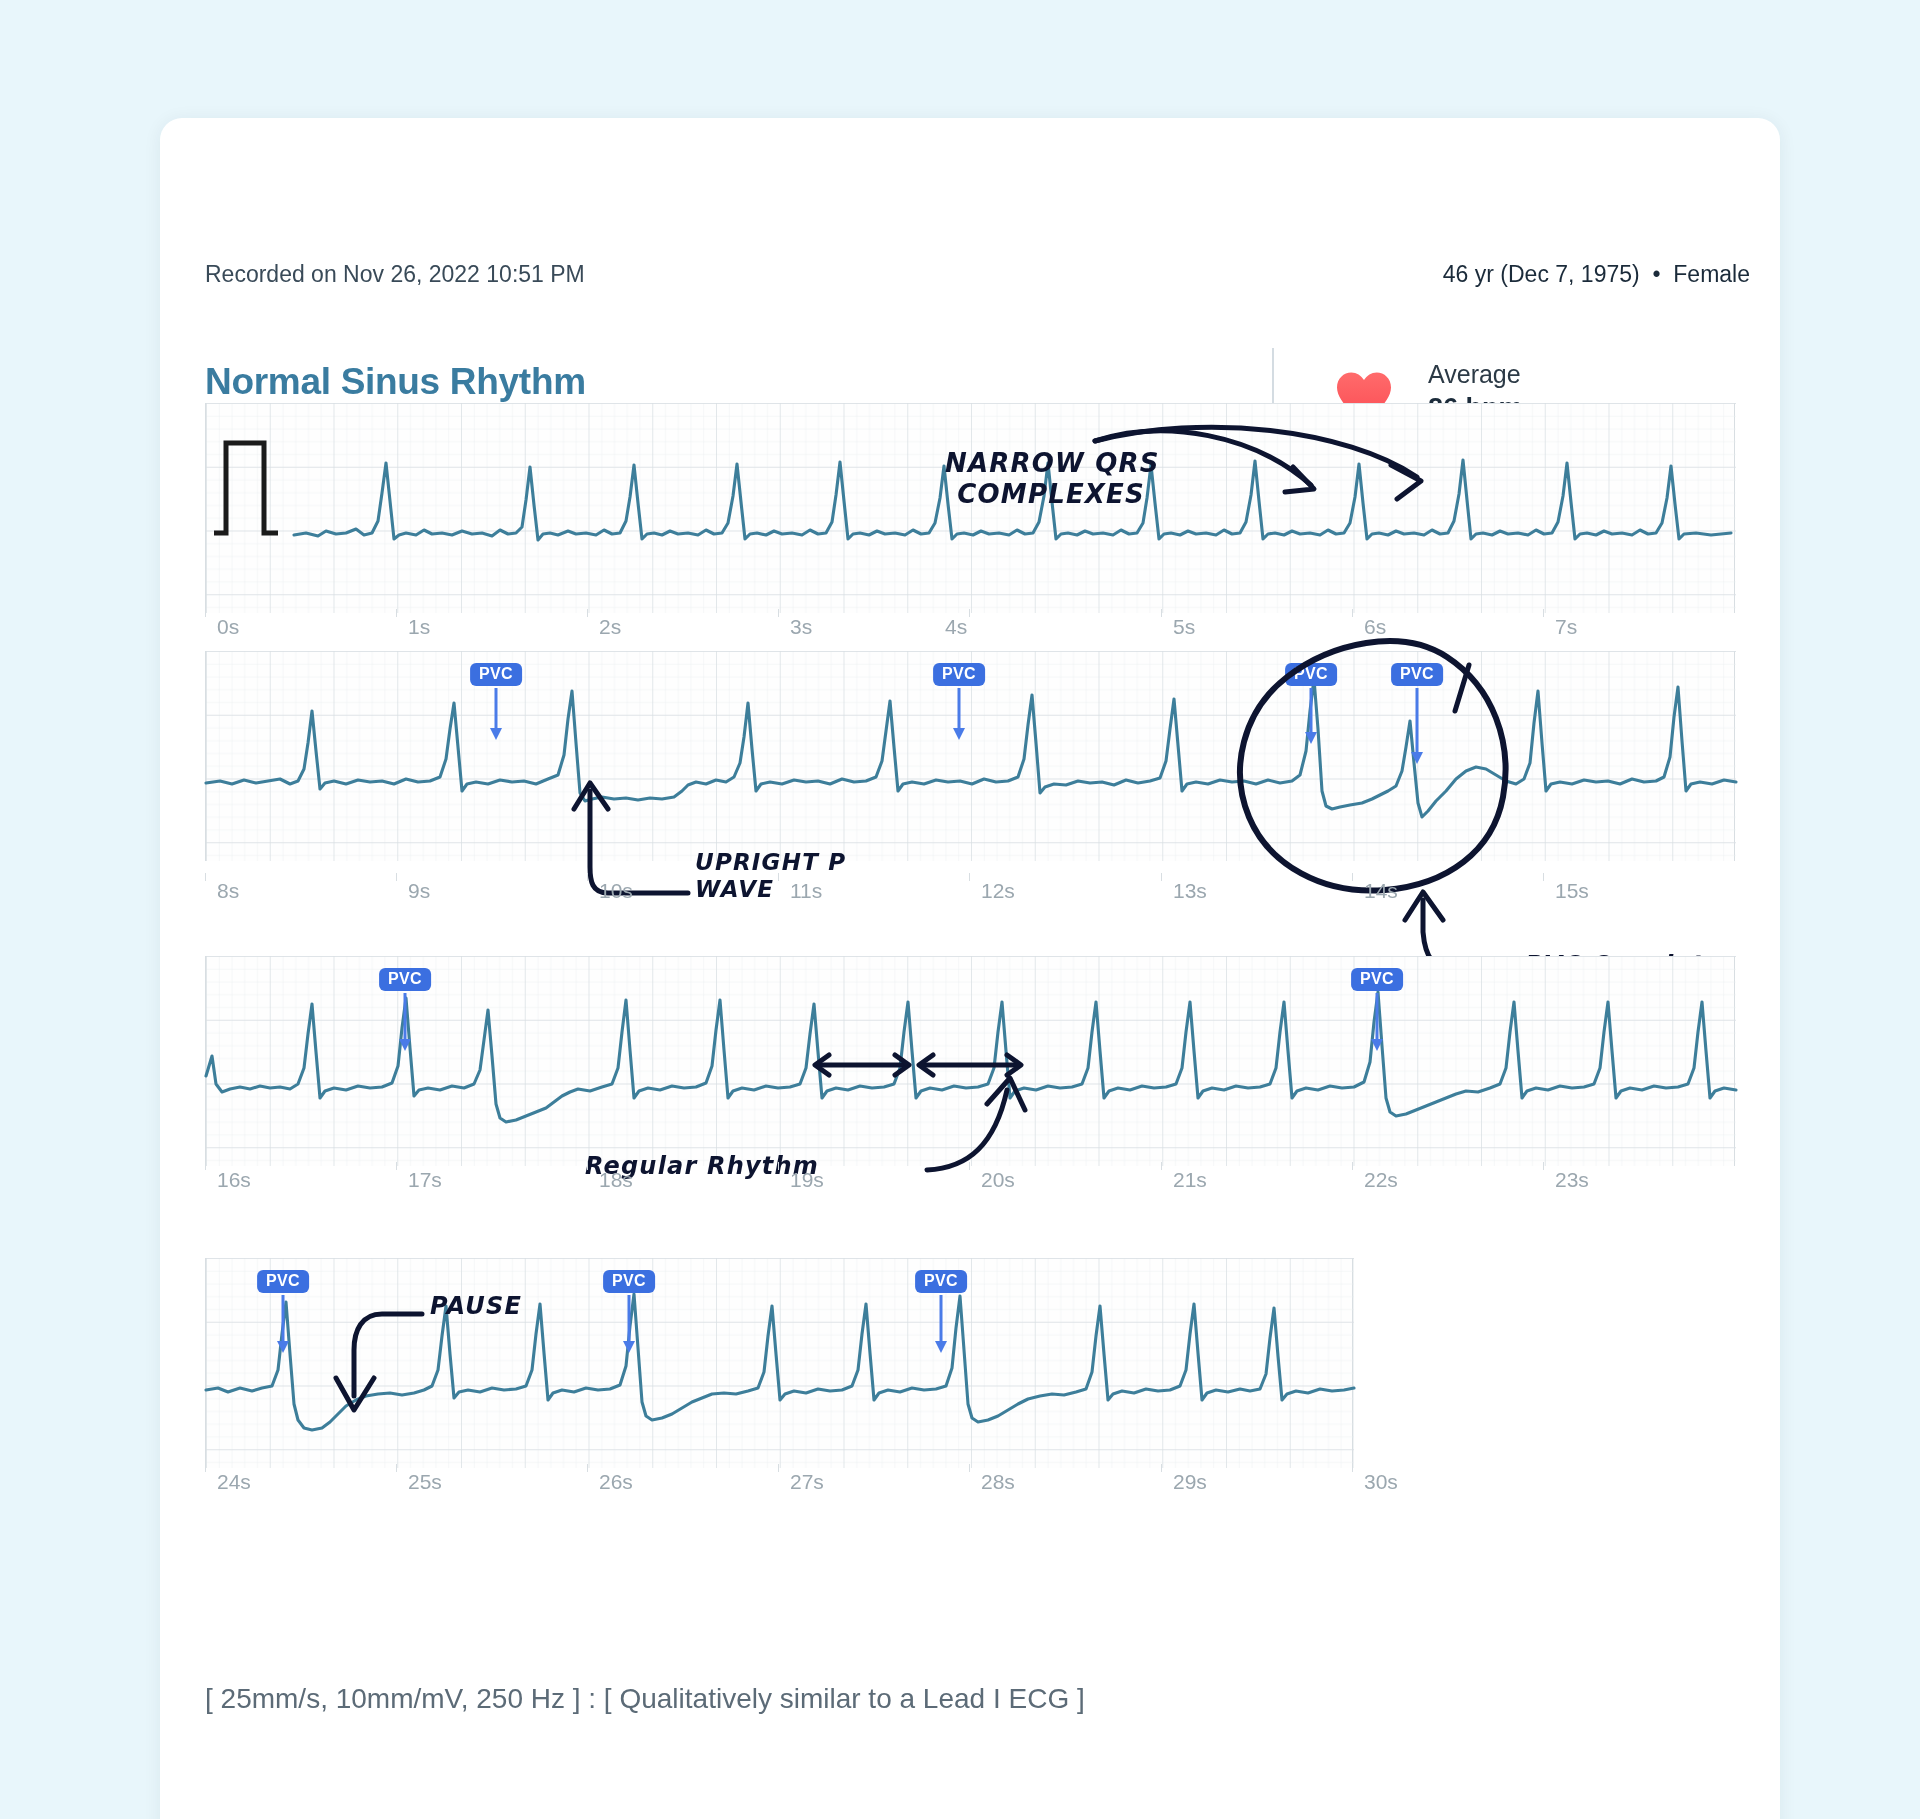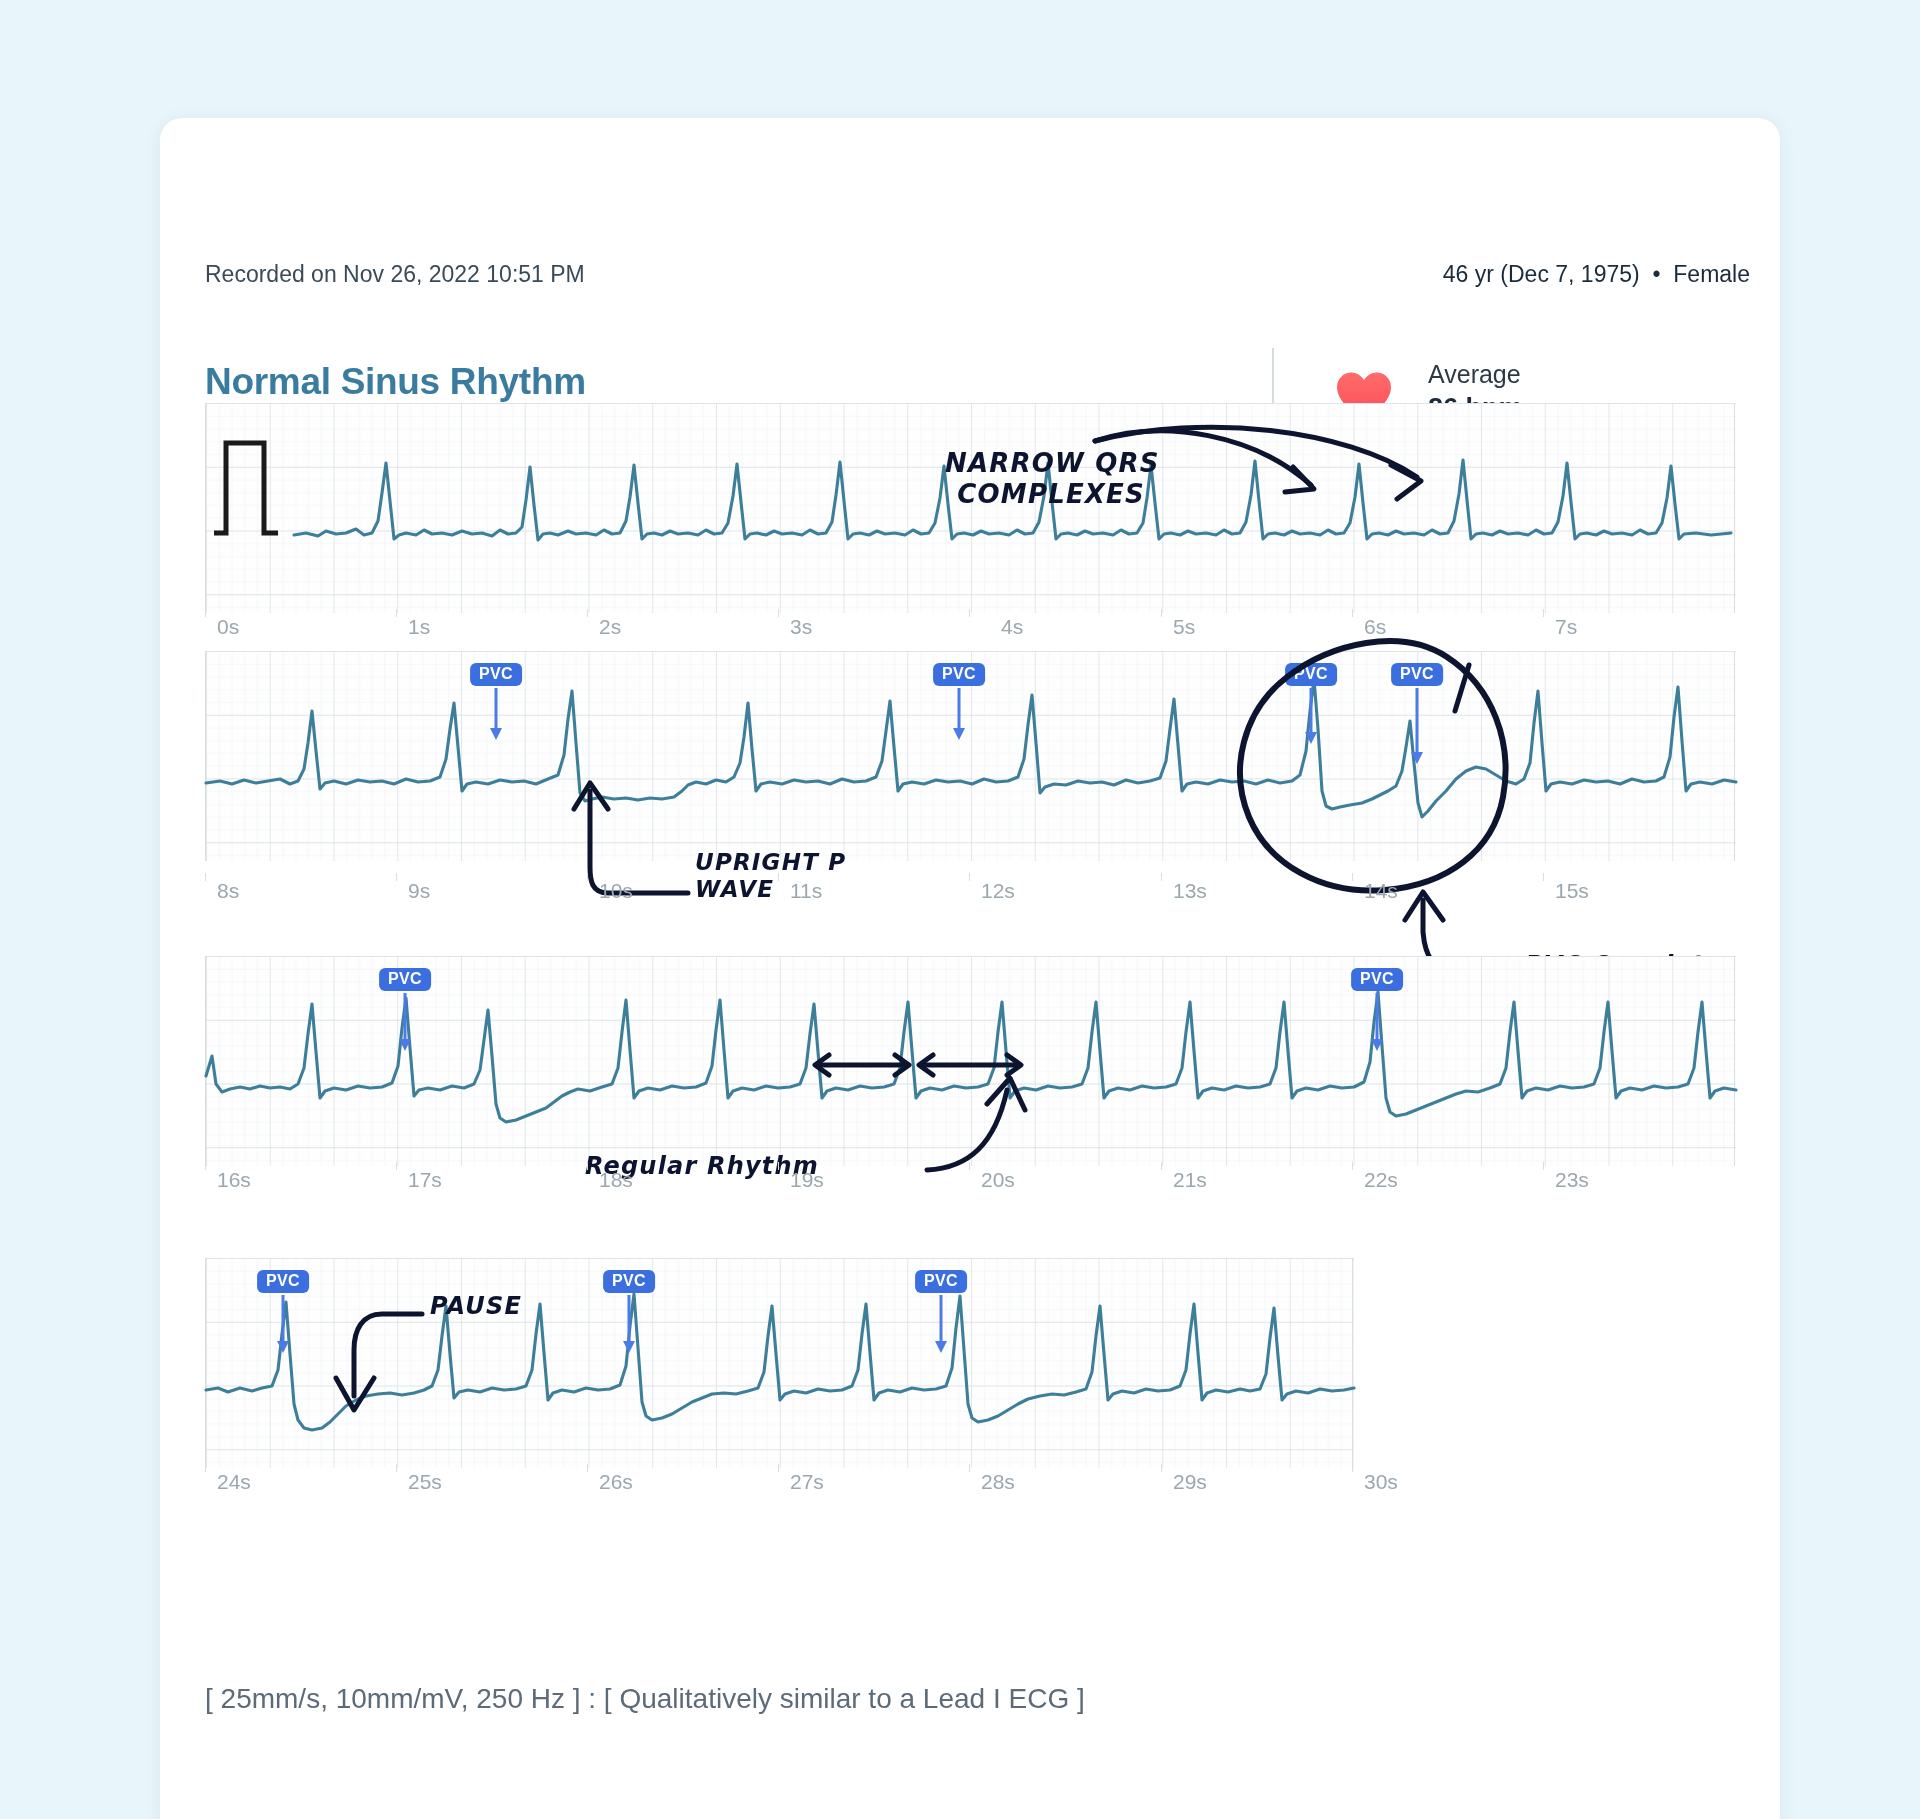--- a/index.html
+++ b/index.html
@@ -178,21 +178,21 @@
       <span class="tickline" style="left:382px;"></span>
       <span class="tickline" style="left:573px;"></span>
       <span class="tickline" style="left:764px;"></span>
       <span class="tickline" style="left:956px;"></span>
       <span class="tickline" style="left:1147px;"></span>
       <span class="tickline" style="left:1338px;"></span>
       <span class="tick" style="left:12px;">0s</span>
       <span class="tick" style="left:203px;">1s</span>
       <span class="tick" style="left:394px;">2s</span>
       <span class="tick" style="left:585px;">3s</span>
-      <span class="tick" style="left:796px;">4s</span>
+      <span class="tick" style="left:740px;">4s</span>
       <span class="tick" style="left:968px;">5s</span>
       <span class="tick" style="left:1159px;">6s</span>
       <span class="tick" style="left:1350px;">7s</span>
     </div>
   </div>
 
   <div class="strip" style="top:533px; width:1530px; height:250px;">
     <div class="strip-graph" style="width:1530px; height:210px;">
       <svg width="1530" height="210" viewBox="0 0 1530 210">
         <rect width="1530" height="210" fill="url(#major1)"></rect>

